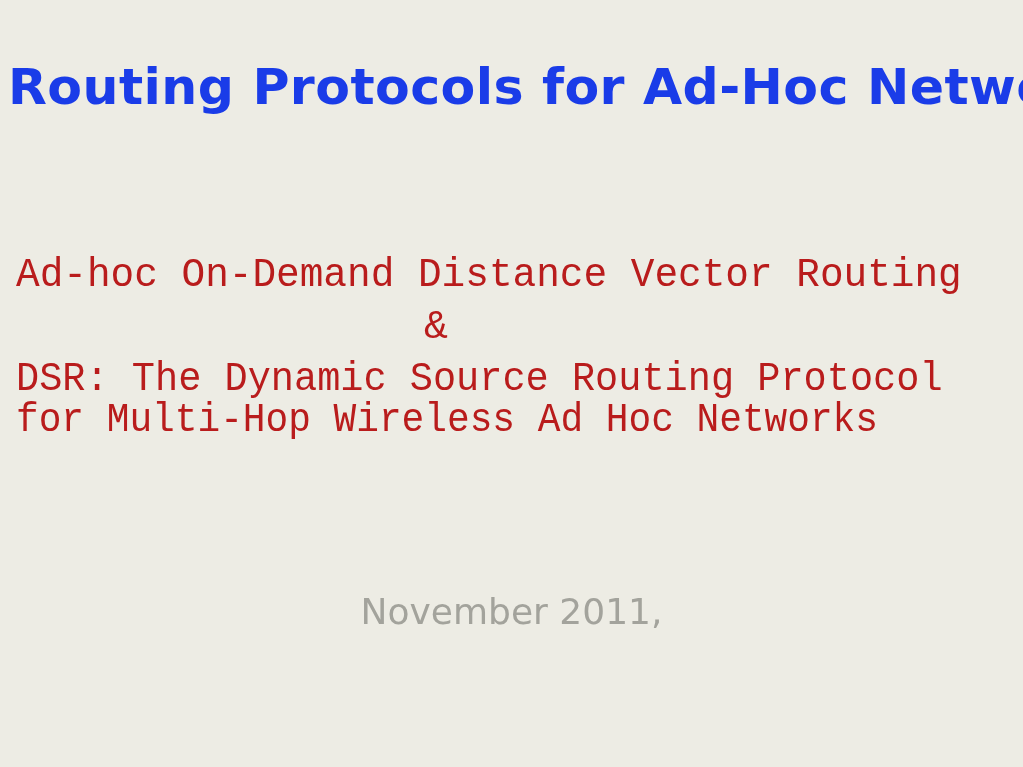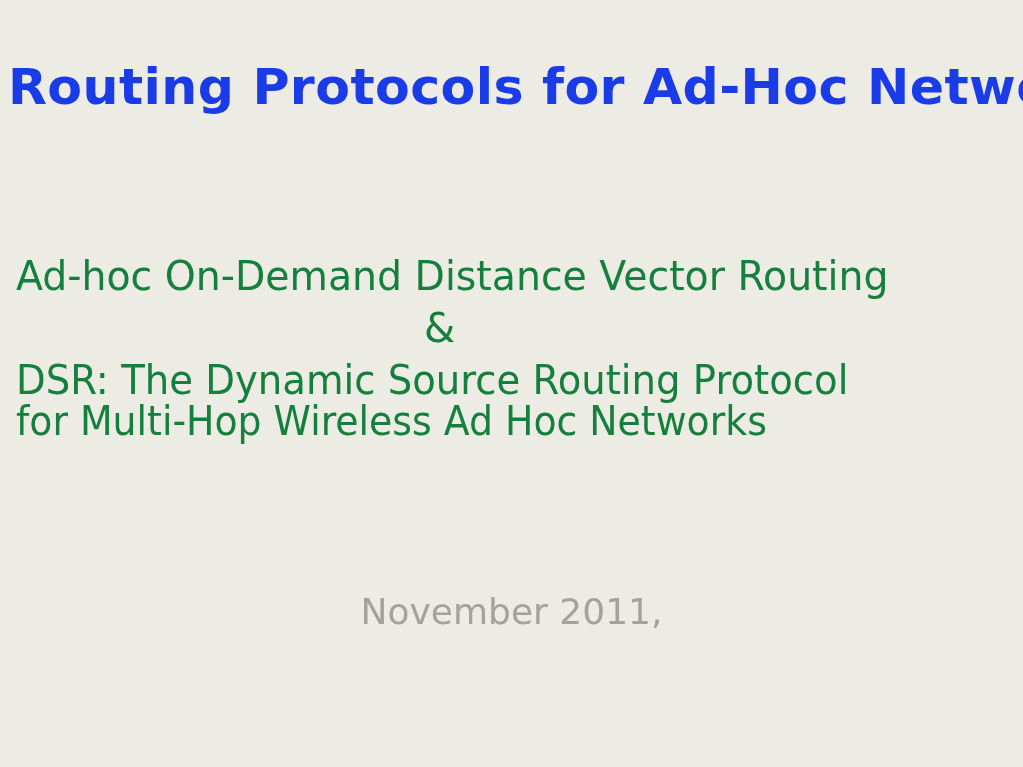--- a/index.html
+++ b/index.html
@@ -106,21 +106,21 @@
     margin-bottom: 14px;
   }
 </style>
 </head>
 <body>
 
 <div id="slide" style="background: rgb(237, 236, 228);">
 
   <div id="slide-title" style="color: rgb(26, 60, 232);">Routing Protocols for Ad-Hoc Networks</div>
 
-  <div id="subtitle-block" style="color: #15803d;">
+  <div id="subtitle-block" style="color: #b91c1c; font-family: Liberation Mono, monospace;">
     <span class="sub-line" id="subtitle-line-1">Ad-hoc On-Demand Distance Vector Routing</span>
     <span class="sub-line" id="subtitle-amp">&amp;</span>
     <span class="sub-line" id="subtitle-line-2">DSR: The Dynamic Source Routing Protocol</span>
     <span class="sub-line" id="subtitle-line-3">for Multi-Hop Wireless Ad Hoc Networks</span>
   </div>
 
   <div id="footer-block" style="color: rgb(163, 163, 156);">
     <span class="footer-line" id="footer-date">November 2011,</span>
   </div>
 

